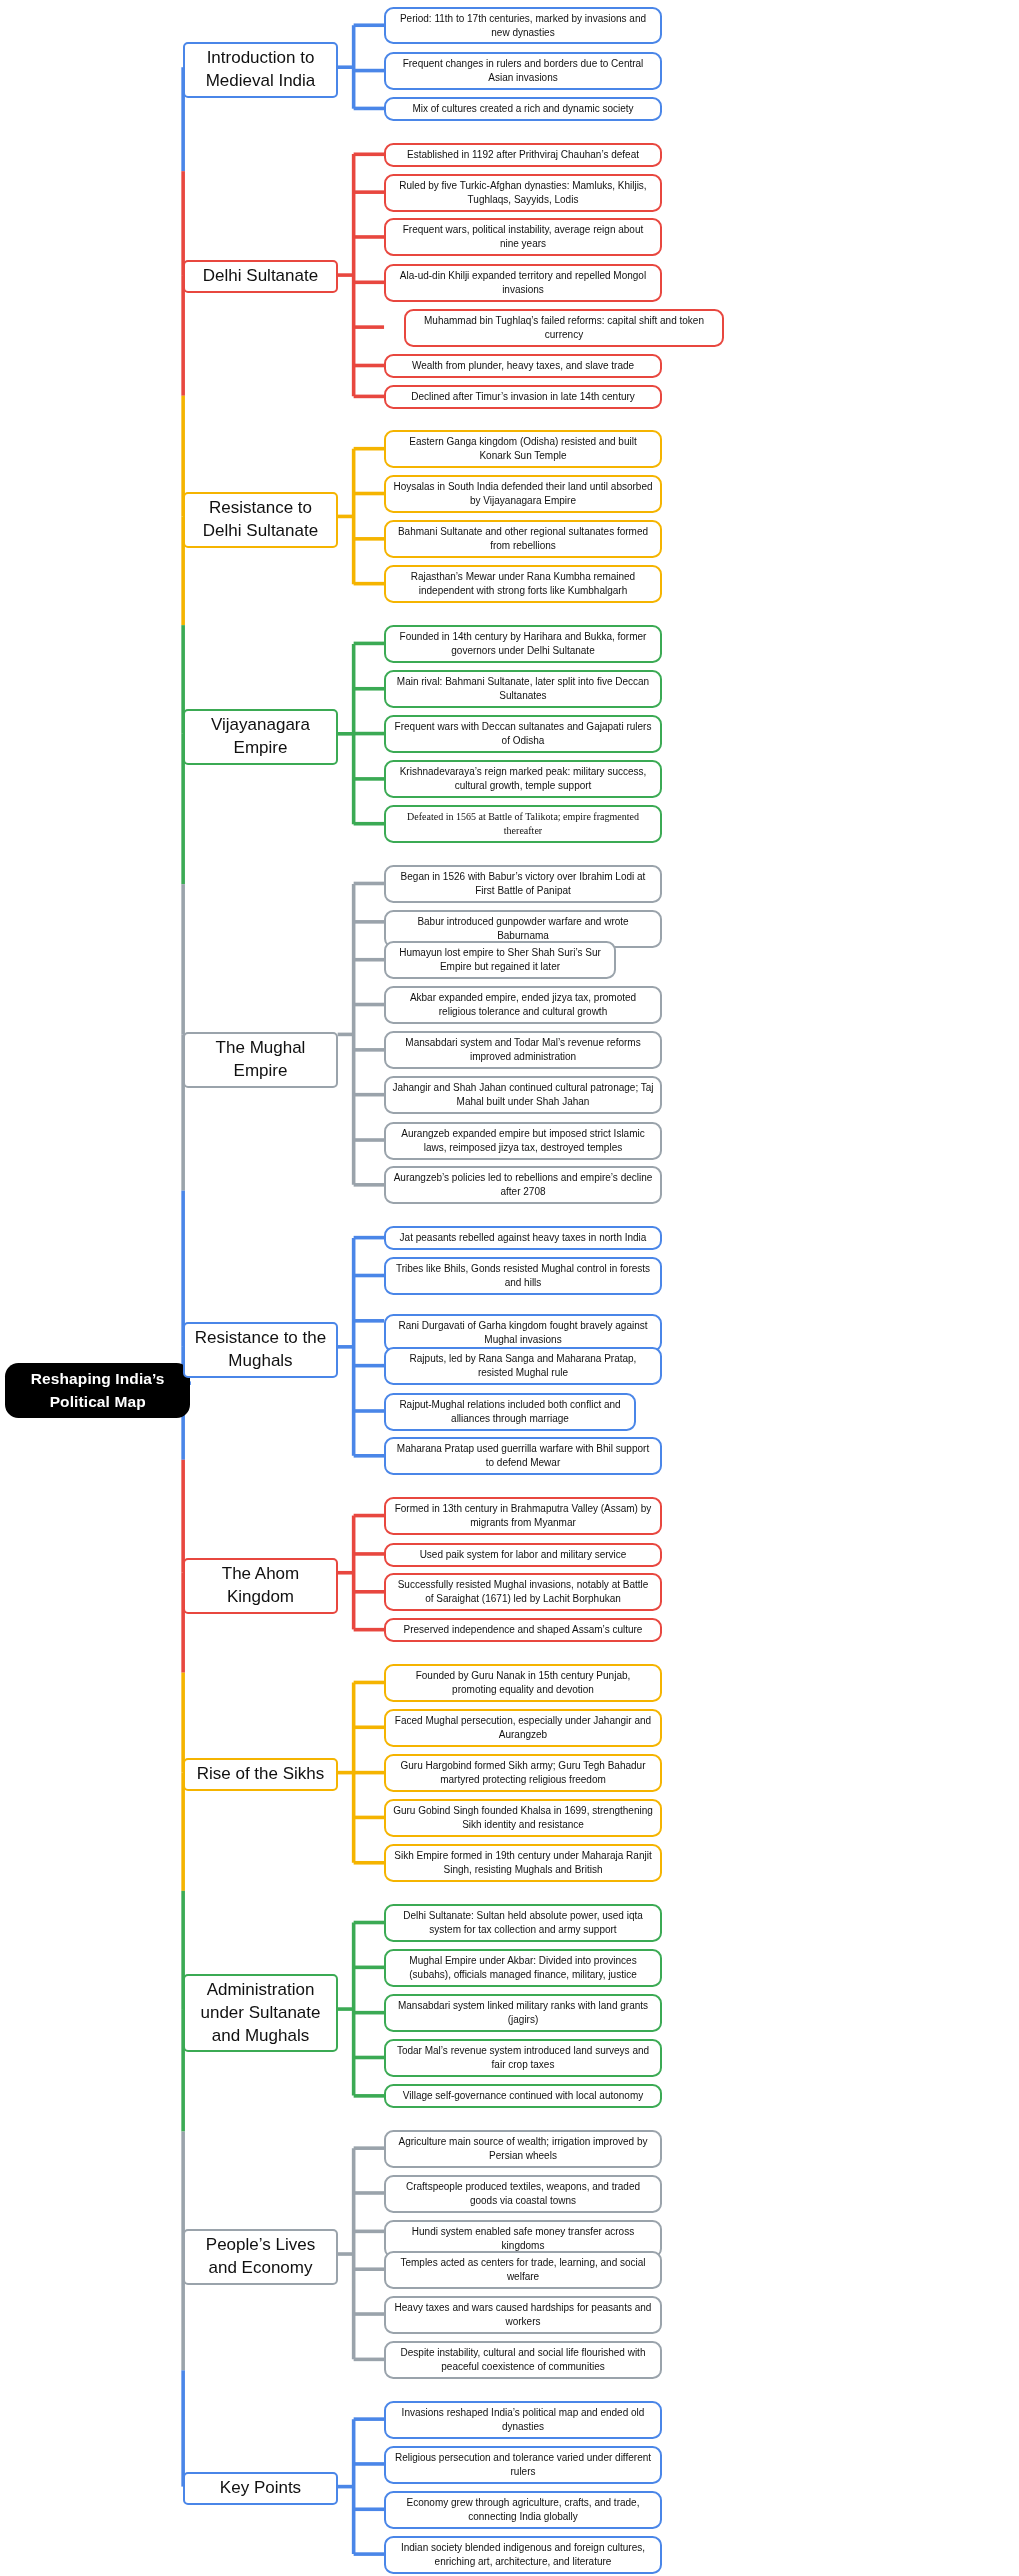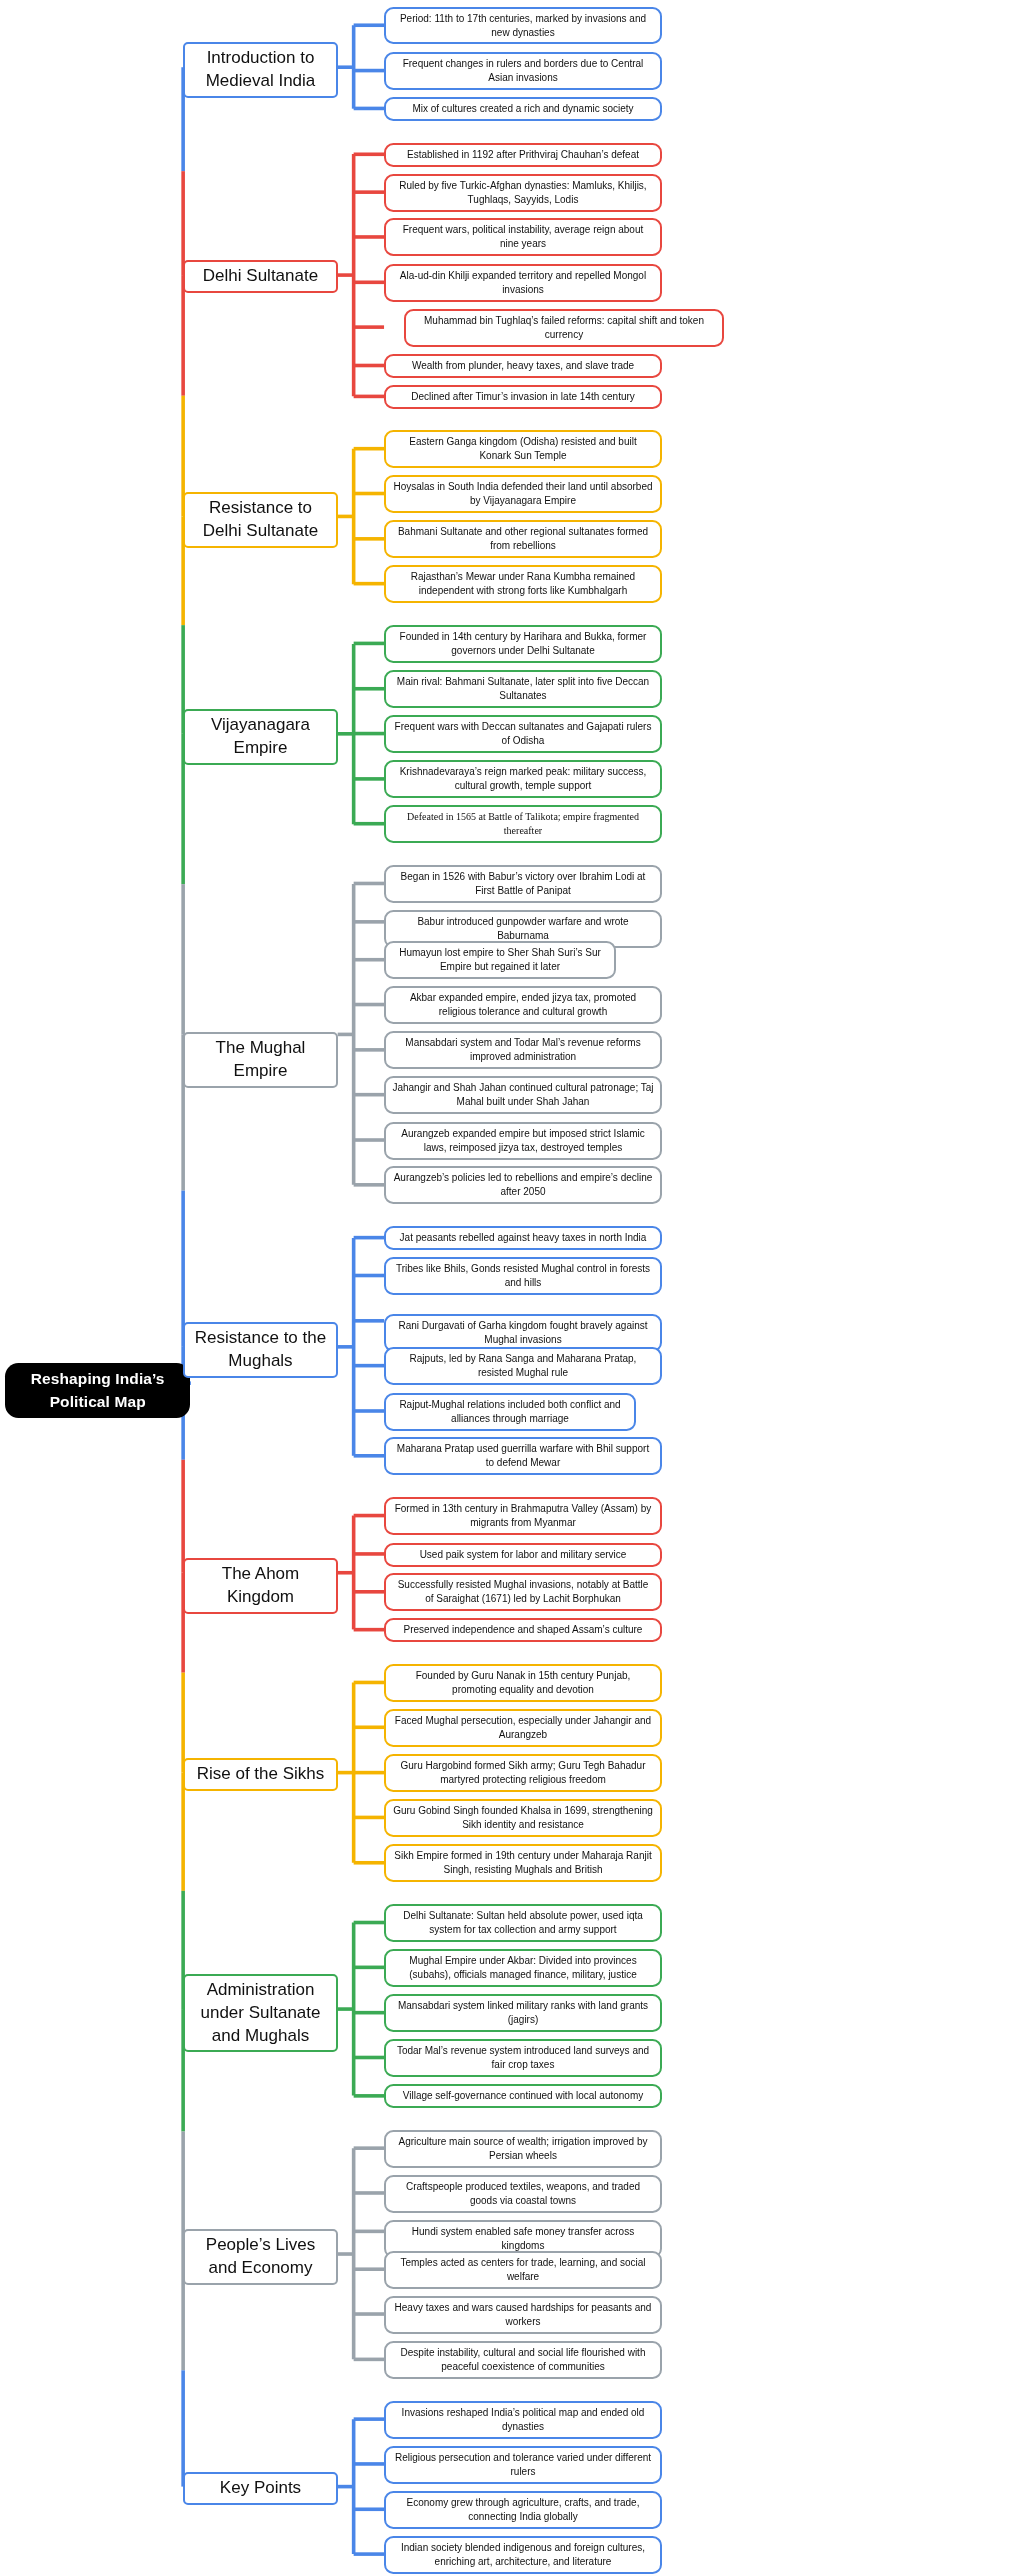--- a/index.html
+++ b/index.html
@@ -222,21 +222,21 @@
       <div class="node leaf c-green" style="left: 384px; top: 760px; width: 278px; min-height: 37px;">Krishnadevaraya’s reign marked peak: military success, cultural growth, temple support</div>
       <div class="node leaf c-green" style="left: 384px; top: 805px; width: 278px; min-height: 37px; font-family: Liberation Serif, serif;">Defeated in 1565 at Battle of Talikota; empire fragmented thereafter</div>
       <div class="node branch c-gray" style="left: 183px; top: 1020px; width: 155px; min-height: 30px; margin-top: 12px;">The Mughal Empire</div>
       <div class="node leaf c-gray" style="left: 384px; top: 865px; width: 278px; min-height: 37px;">Began in 1526 with Babur’s victory over Ibrahim Lodi at First Battle of Panipat</div>
       <div class="node leaf c-gray" style="left: 384px; top: 910px; width: 278px; min-height: 23px;">Babur introduced gunpowder warfare and wrote Baburnama</div>
       <div class="node leaf c-gray" style="left: 384px; top: 941px; width: 232px; min-height: 37px;">Humayun lost empire to Sher Shah Suri’s Sur Empire but regained it later</div>
       <div class="node leaf c-gray" style="left: 384px; top: 986px; width: 278px; min-height: 37px;">Akbar expanded empire, ended jizya tax, promoted religious tolerance and cultural growth</div>
       <div class="node leaf c-gray" style="left: 384px; top: 1031px; width: 278px; min-height: 37px;">Mansabdari system and Todar Mal’s revenue reforms improved administration</div>
       <div class="node leaf c-gray" style="left: 384px; top: 1076px; width: 278px; min-height: 37px;">Jahangir and Shah Jahan continued cultural patronage; Taj Mahal built under Shah Jahan</div>
       <div class="node leaf c-gray" style="left: 384px; top: 1122px; width: 278px; min-height: 37px;">Aurangzeb expanded empire but imposed strict Islamic laws, reimposed jizya tax, destroyed temples</div>
-      <div class="node leaf c-gray" style="left: 384px; top: 1166px; width: 278px; min-height: 37px;">Aurangzeb’s policies led to rebellions and empire’s decline after 2050</div>
+      <div class="node leaf c-gray" style="left: 384px; top: 1166px; width: 278px; min-height: 37px;">Aurangzeb’s policies led to rebellions and empire’s decline after 2708</div>
       <div class="node branch c-blue" style="left: 183px; top: 1322px; width: 155px; min-height: 50px;">Resistance to the Mughals</div>
       <div class="node leaf c-blue" style="left: 384px; top: 1226px; width: 278px; min-height: 23px;">Jat peasants rebelled against heavy taxes in north India</div>
       <div class="node leaf c-blue" style="left: 384px; top: 1257px; width: 278px; min-height: 37px;">Tribes like Bhils, Gonds resisted Mughal control in forests and hills</div>
       <div class="node leaf c-blue" style="left: 384px; top: 1302px; width: 278px; min-height: 37px; margin-top: 12px;">Rani Durgavati of Garha kingdom fought bravely against Mughal invasions</div>
       <div class="node leaf c-blue" style="left: 384px; top: 1347px; width: 278px; min-height: 37px;">Rajputs, led by Rana Sanga and Maharana Pratap, resisted Mughal rule</div>
       <div class="node leaf c-blue" style="left: 384px; top: 1393px; width: 252px; min-height: 37px;">Rajput-Mughal relations included both conflict and alliances through marriage</div>
       <div class="node leaf c-blue" style="left: 384px; top: 1437px; width: 278px; min-height: 37px;">Maharana Pratap used guerrilla warfare with Bhil support to defend Mewar</div>
       <div class="node branch c-red" style="left: 183px; top: 1558px; width: 155px; min-height: 30px;">The Ahom Kingdom</div>
       <div class="node leaf c-red" style="left: 384px; top: 1497px; width: 278px; min-height: 37px;">Formed in 13th century in Brahmaputra Valley (Assam) by migrants from Myanmar</div>
       <div class="node leaf c-red" style="left: 384px; top: 1543px; width: 278px; min-height: 23px;">Used paik system for labor and military service</div>

